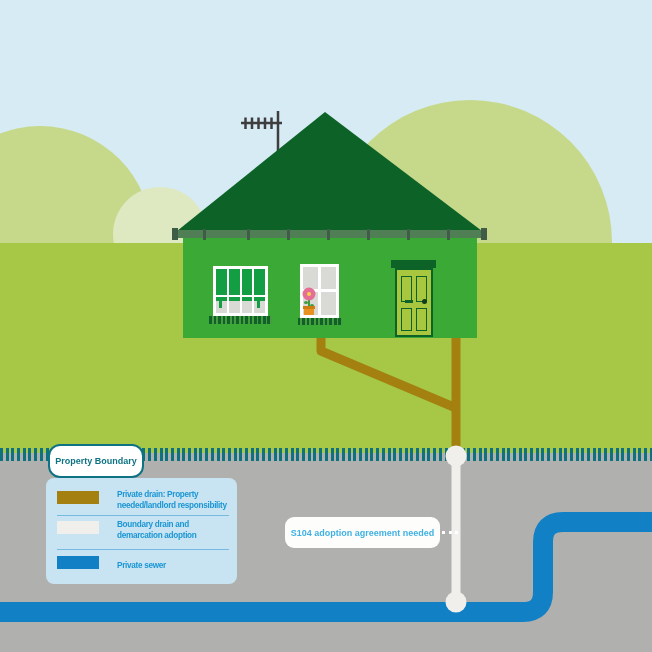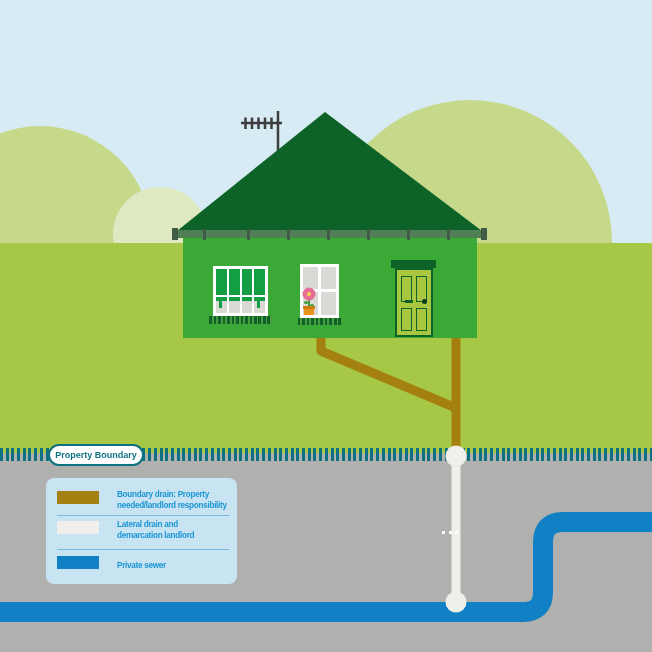--- a/index.html
+++ b/index.html
@@ -55,21 +55,21 @@
     border:2px solid #0d6327;box-sizing:border-box;}
   .panel{position:absolute;width:11px;border:1.5px solid #0d6327;box-sizing:border-box;}
   .panel.r1{top:276px;height:26px;}
   .panel.r2{top:308px;height:23px;}
   .panel.c1{left:401px;}
   .panel.c2{left:416px;}
   .letterbox{left:405px;top:300px;width:8px;height:3px;background:#0d6327;}
   .knob{left:422px;top:299px;width:5px;height:5px;border-radius:50%;background:#0b3d1f;}
   
   .pill{
-    left:48px;top:444px;width:96px;height:22px;box-sizing:border-box;
+    left:48px;top:444px;width:96px;height:34px;box-sizing:border-box;
     background:#ffffff;border:2px solid #0d7383;border-radius:12px;
     display:flex;align-items:center;justify-content:center;
     color:#0d7383;font-size:9px;font-weight:bold;letter-spacing:0;
   }
   .s104-box{
     left:285px;top:517px;width:155px;height:31px;box-sizing:border-box;
     background:#fdfdfc;border-radius:9px;
     display:flex;align-items:center;justify-content:center;
     color:#41b1e3;font-size:9px;font-weight:bold;
   }
@@ -175,33 +175,36 @@
   <div class="panel r1 c2"></div>
   <div class="panel r2 c1"></div>
   <div class="panel r2 c2"></div>
   <div class="abs letterbox"></div>
   <div class="abs knob"></div>
 
   <div class="abs pill">
     <span>Property Boundary</span>
   </div>
 
+  <div class="abs s104-box">
+    <span>S104 adoption agreement needed</span>
+  </div>
   <div class="abs s104-dots"></div>
 
   <div class="abs legend"></div>
   <div class="abs swatch sw1" style="background: rgb(163, 128, 15);"></div>
   <div class="abs legend-text lt1">
-    <div>Boundary drain: Property</div>
+    <div>Private drain: Property</div>
     <div>needed/landlord responsibility</div>
   </div>
   <div class="abs divider dv1"></div>
   <div class="abs swatch sw2" style="background: rgb(241, 239, 235);"></div>
   <div class="abs legend-text lt2">
-    <div>Lateral drain and</div>
-    <div>demarcation landlord</div>
+    <div>Boundary drain and</div>
+    <div>demarcation adoption</div>
   </div>
   <div class="abs divider dv2"></div>
   <div class="abs swatch sw3" style="background: rgb(18, 128, 196);"></div>
   <div class="abs legend-text lt3">
     <div>Private sewer</div>
   </div>
 
 </div>
 
 </body></html>

